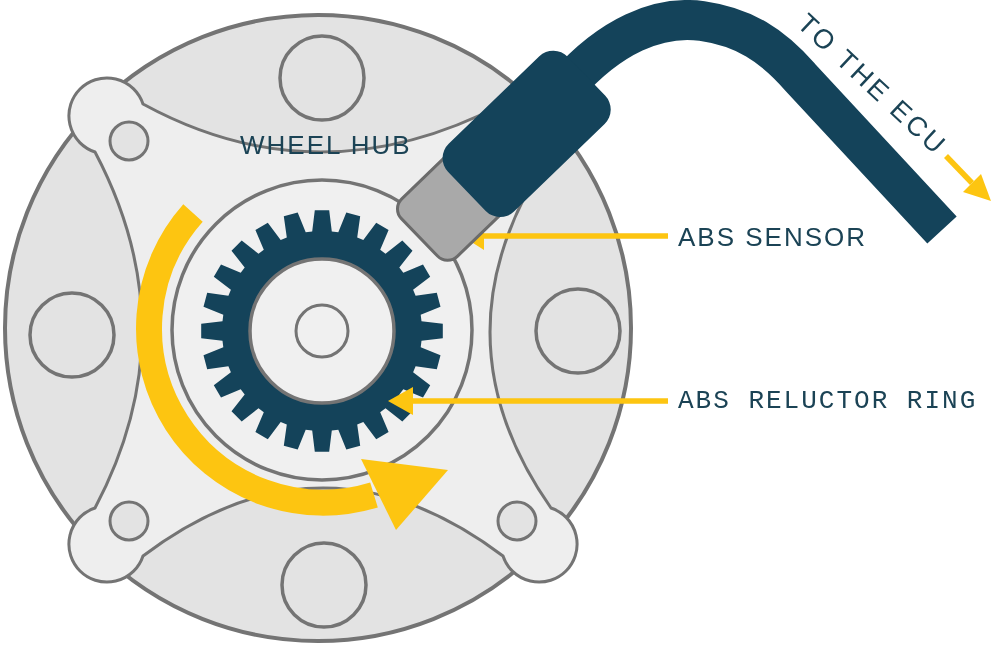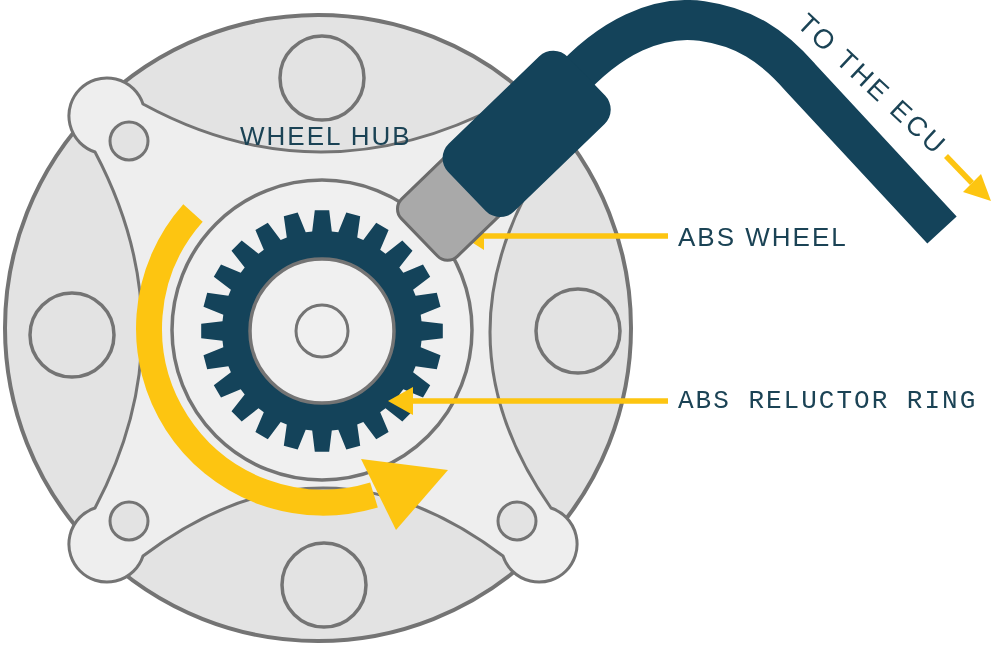--- a/index.html
+++ b/index.html
@@ -75,20 +75,20 @@
 
     <g transform="translate(454,204) rotate(46)">
       <rect x="-40" y="-48" width="80" height="96" rx="14" stroke-width="3" fill="#A9A9A9" stroke="#6B6B6B"></rect>
       <rect x="-47" y="-184" width="94" height="166" rx="20" fill="#14435A"></rect>
     </g>
 
     <line x1="946" y1="156" x2="972" y2="183" stroke-width="5.5" stroke="#FDC511"></line>
     <polygon points="991,201 963,192 981,174" fill="#FDC511"></polygon>
   </svg>
 
-  <div class="lbl" style="left:240px;top:121px;">WHEEL HUB</div>
+  <div class="lbl" style="left:240px;top:130px;">WHEEL HUB</div>
 
-  <div class="lbl" style="left:678px;top:222px;">ABS WHEEL</div>
+  <div class="lbl" style="left:678px;top:222px;">ABS SENSOR</div>
 
   <div class="lbl" style="left:678px;top:386px;font-family:Liberation Mono, monospace;">ABS RELUCTOR RING</div>
 
   <div class="lbl rotated" style="left:812px;top:8px;">TO THE ECU</div>
 </div>
 
 </body></html>

